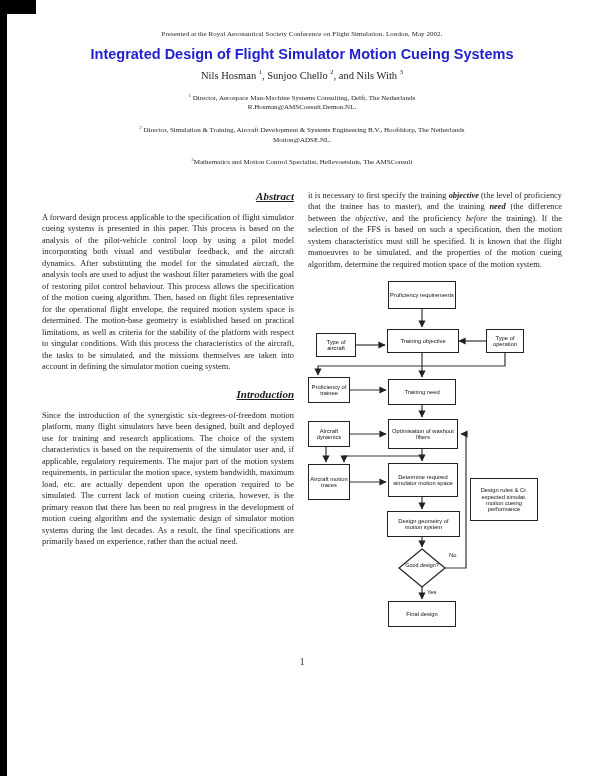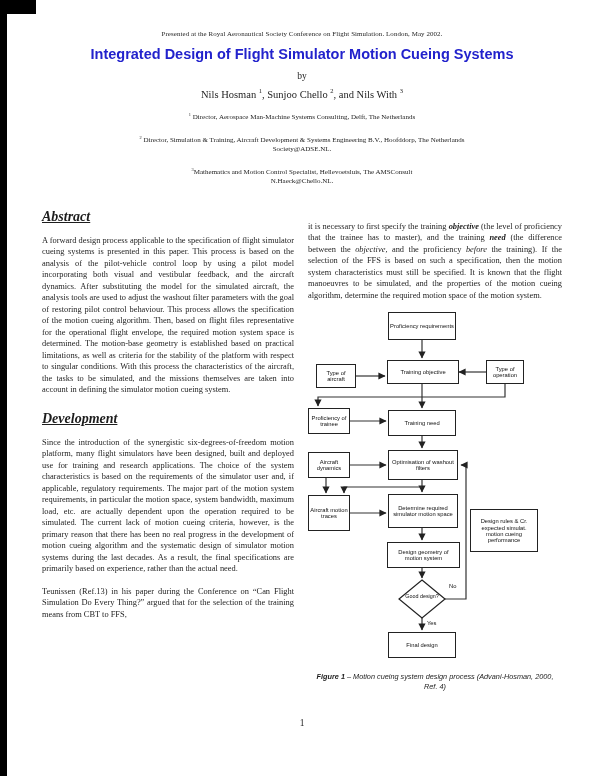--- a/index.html
+++ b/index.html
@@ -27,24 +27,24 @@
   .byline{text-align:center;font-size:9.5px;margin-top:9px;}
   .authors{text-align:center;font-size:10.5px;margin-top:6px;}
   .seg-sup{vertical-align:super;font-size:0.62em;}
   .seg-bolditalic{font-weight:bold;font-style:italic;}
   .seg-italic{font-style:italic;}
   .affil{text-align:center;font-size:7px;margin-top:10px;line-height:9.5px;}
   .affil .email{display:block;}
   .columns{display:flex;margin-top:22px;}
   .col-left{width:252px;}
   .col-gap{width:14px;}
-  .col-right{width:254px;margin-top:12px;}
+  .col-right{width:254px;}
   .section-heading{
-    text-align:left;font-weight:bold;font-style:italic;
-    text-decoration:underline;font-size:14px;margin:0 0 10px 0;
+    text-align:right;font-weight:bold;font-style:italic;
+    text-decoration:underline;font-size:11px;margin:0 0 10px 0;
   }
   .body-par{font-size:8.4px;line-height:11.5px;text-align:justify;margin:0;}
   .intro-head{margin-top:15px;}
   .par-gap{margin-top:11px;}
   
   .diagram{position:relative;width:254px;height:354px;margin-top:7px;}
   .diagram svg{position:absolute;left:0;top:0;}
   .fc-box{
     position:absolute;box-sizing:border-box;
     border:1px solid #222;background:#fff;
@@ -72,42 +72,40 @@
 </style>
 </head>
 <body>
 
 <div class="page">
   <div class="scan-edge-left"></div>
   <div class="scan-edge-topleft"></div>
 
   <div class="header-line">Presented at the Royal Aeronautical Society Conference on Flight Simulation. London, May 2002.</div>
   <h1 class="paper-title">Integrated Design of Flight Simulator Motion Cueing Systems</h1>
-  <div class="byline">by</div>
   <div class="authors"><span>Nils Hosman </span><span class="seg-sup">1</span><span>, Sunjoo Chello </span><span class="seg-sup">2</span><span>, and Nils With </span><span class="seg-sup">3</span></div>
 
   <div class="affil">
     <span><span class="seg-sup">1</span><span> Director, Aerospace Man-Machine Systems Consulting, Delft, The Netherlands</span></span>
+    <span class="email">R.Hosman@AMSConsult.Demon.NL.</span>
   </div>
   <div class="affil">
     <span><span class="seg-sup">2</span><span> Director, Simulation &amp; Training, Aircraft Development &amp; Systems Engineering B.V., Hoofddorp, The Netherlands</span></span>
-    <span class="email">Society@ADSE.NL.</span>
+    <span class="email">Motion@ADSE.NL.</span>
   </div>
   <div class="affil">
     <span><span class="seg-sup">3</span><span>Mathematics and Motion Control Specialist, Hellevoetsluis, The AMSConsult</span></span>
-    <span class="email">N.Haeck@Chello.NL.</span>
   </div>
 
   <div class="columns">
     <div class="col-left">
       <div class="section-heading">Abstract</div>
       <p class="body-par">A forward design process applicable to the specification of flight simulator cueing systems is presented in this paper. This process is based on the analysis of the pilot-vehicle control loop by using a pilot model incorporating both visual and vestibular feedback, and the aircraft dynamics. After substituting the model for the simulated aircraft, the analysis tools are used to adjust the washout filter parameters with the goal of restoring pilot control behaviour. This process allows the specification of the motion cueing algorithm. Then, based on flight files representative for the operational flight envelope, the required motion system space is determined. The motion-base geometry is established based on practical limitations, as well as criteria for the stability of the platform with respect to singular conditions. With this process the characteristics of the aircraft, the tasks to be simulated, and the missions themselves are taken into account in defining the simulator motion cueing system.</p>
-      <div class="section-heading intro-head">Development</div>
+      <div class="section-heading intro-head">Introduction</div>
       <p class="body-par">Since the introduction of the synergistic six-degrees-of-freedom motion platform, many flight simulators have been designed, built and deployed use for training and research applications. The choice of the system characteristics is based on the requirements of the simulator user and, if applicable, regulatory requirements. The major part of the motion system requirements, in particular the motion space, system bandwidth, maximum load, etc. are actually dependent upon the operation required to be simulated. The current lack of motion cueing criteria, however, is the primary reason that there has been no real progress in the development of motion cueing algorithm and the systematic design of simulator motion systems during the last decades. As a result, the final specifications are primarily based on experience, rather than the actual need.</p>
-      <p class="body-par par-gap">Teunissen (Ref.13) in his paper during the Conference on “Can Flight Simulation Do Every Thing?” argued that for the selection of the training means from CBT to FFS,</p>
     </div>
     <div class="col-gap"></div>
     <div class="col-right">
       <p class="body-par"><span>it is necessary to first specify the training </span><span class="seg-bolditalic">objective</span><span> (the level of proficiency that the trainee has to master), and the training </span><span class="seg-bolditalic">need</span><span> (the difference between the </span><span class="seg-italic">objective</span><span>, and the proficiency </span><span class="seg-italic">before</span><span> the training). If the selection of the FFS is based on such a specification, then the motion system characteristics must still be specified. It is known that the flight manoeuvres to be simulated, and the properties of the motion cueing algorithm, determine the required motion space of the motion system.</span></p>
 
       <div class="diagram">
         <svg width="254" height="354">
           <defs>
             <marker id="arr" markerWidth="7" markerHeight="7" refX="5.5" refY="3" orient="auto">
               <path d="M0,0 L6,3 L0,6 z" fill="#222"></path>
@@ -146,18 +144,17 @@
         <div class="fc-box" style="left:80px;top:186px;width:70px;height:34px;">Determine required simulator motion space</div>
         <div class="fc-box" style="left:162px;top:201px;width:68px;height:43px;">Design rules &amp; Cr. expected simulat. motion cueing performance</div>
         <div class="fc-box" style="left:79px;top:234px;width:73px;height:26px;">Design geometry of motion system</div>
         <div class="fc-diamond-text" style="left:92px;top:285px;width:44px;">Good design?</div>
         <div class="fc-box" style="left:80px;top:324px;width:68px;height:26px;">Final design</div>
 
         <div class="fc-label" style="left:141px;top:275px;">No</div>
         <div class="fc-label" style="left:119px;top:312px;">Yes</div>
       </div>
 
-      <div class="fig-caption"><span class="seg-bolditalic">Figure 1</span><span class="seg-italic"> –  Motion cueing system design process (Advani-Hosman, 2000, Ref. 4)</span></div>
     </div>
   </div>
 
   <div class="page-number">1</div>
 </div>
 
 </body></html>

